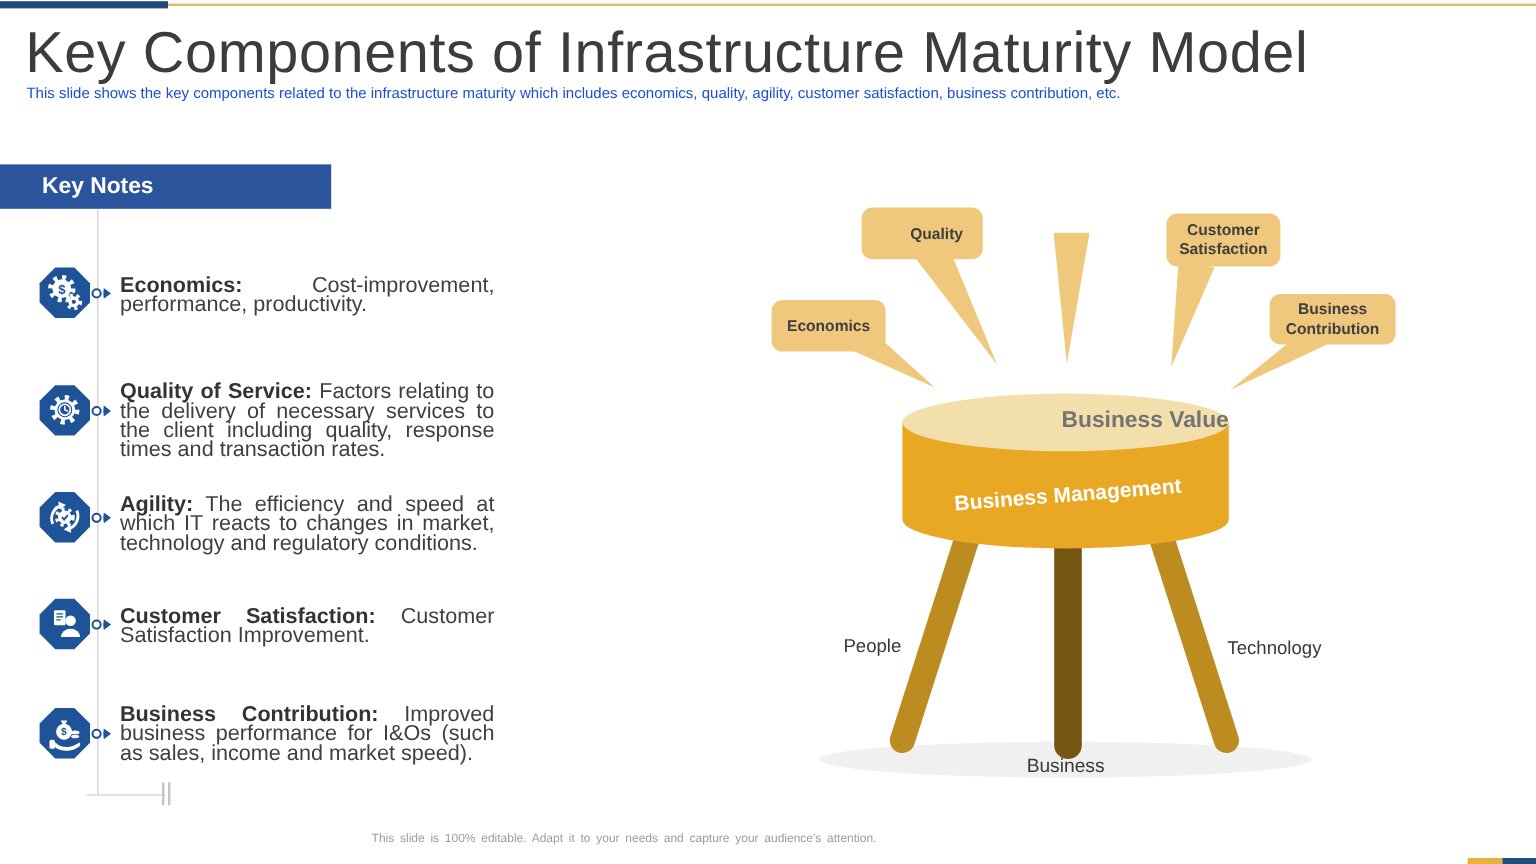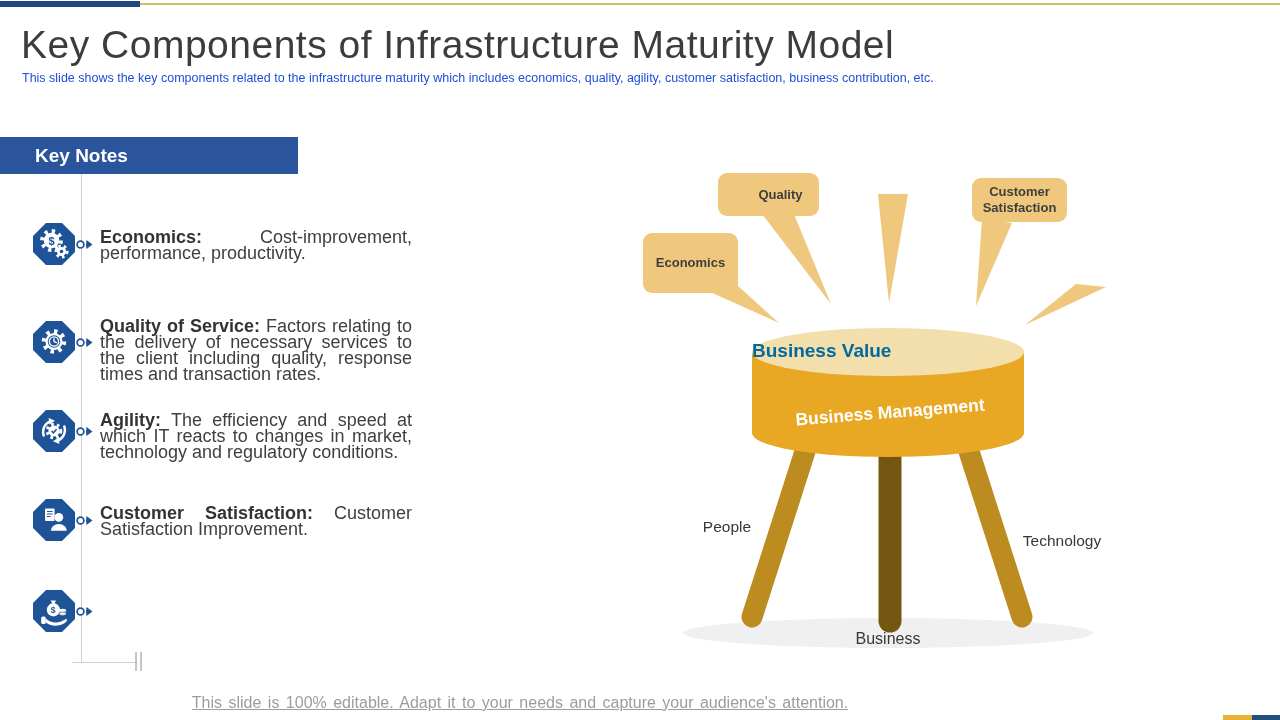--- a/index.html
+++ b/index.html
@@ -8,54 +8,54 @@
     overflow:hidden;font-family:"Liberation Sans",sans-serif;margin:0 auto;
   }
   .abs{position:absolute;}
   
   .top-navy{left:0;top:1px;width:140px;height:6px;background:#21487E;}
   .top-gold{left:140px;top:3px;width:1140px;height:2px;background:#D8BC68;}
   
   .bot-gold{left:1223px;top:715px;width:29px;height:5px;background:#E8B239;}
   .bot-navy{left:1252px;top:715px;width:28px;height:5px;background:#1F4E7F;}
   
-  .title{left:21px;top:22px;width:1100px;font-size:39px;line-height:46px;
+  .title{left:21px;top:22px;width:1100px;font-size:48px;line-height:46px;
          color:#3C3C3C;letter-spacing:.5px;font-weight:400;}
   .subtitle{left:22px;top:71px;width:920px;font-size:12.5px;color:#1d4ed8;}
-  .footer{left:0;top:694px;width:1040px;text-align:center;font-size:16px;
-          color:#9C9C9C;word-spacing:2px;text-decoration:underline;}
-  
-  .kn-header{left:0;top:137px;width:298px;height:37px;background:#2A549B;}
+  .footer{left:0;top:694px;width:1040px;text-align:center;font-size:10px;
+          color:#9C9C9C;word-spacing:2px;}
+  
+  .kn-header{left:0;top:137px;width:276px;height:37px;background:#2A549B;}
   .kn-header span{display:block;padding-left:35px;line-height:37px;
                   color:#ffffff;font-weight:bold;font-size:19px;}
   .vline{left:81px;top:174px;width:1px;height:489px;background:#CFCFCF;}
   .hline{left:72px;top:662px;width:66px;height:1px;background:#CFCFCF;}
   .tick1{left:135px;top:652px;width:2px;height:19px;background:#C4C4C4;}
   .tick2{left:140px;top:652px;width:2px;height:19px;background:#C4C4C4;}
   .kn-item-icon{width:44px;height:44px;left:32px;}
   .kn-marker{left:75px;width:20px;height:13px;}
   .kn-text{left:100px;width:312px;font-size:18px;line-height:16px;
            color:#3F3F3F;text-align:justify;}
   .kn-text b{color:#333333;}
   
   .callout{background:#F0C87D;border-radius:9px;display:flex;align-items:center;
            justify-content:center;text-align:center;font-weight:bold;
            font-size:13px;line-height:16px;color:#3E3E3E;}
-  .co-economics{left:643px;top:233px;width:95px;height:60px;}
+  .co-economics{left:643px;top:250px;width:95px;height:43px;}
   .co-quality{left:718px;top:173px;width:77px;height:43px;padding-left:24px;}
   .co-agility{left:847px;top:156px;width:94px;height:40px;}
   .co-customer{left:972px;top:178px;width:95px;height:44px;}
   .co-business{left:1058px;top:245px;width:105px;height:42px;}
   
-  .bv-label{left:752px;top:340px;width:272px;text-align:left;
-            font-size:19px;font-weight:bold;color:#0369a1;}
+  .bv-label{left:752px;top:340px;width:272px;text-align:right;
+            font-size:19px;font-weight:bold;color:#737373;}
   .bm-label{left:768px;top:402px;width:244px;text-align:center;font-size:17.5px;
             font-weight:bold;color:#ffffff;transform:rotate(-4.5deg);}
   .leg-label{font-size:15.5px;color:#383838;text-align:center;}
-  .ll-people{left:692px;top:518px;width:70px;}
+  .ll-people{left:692px;top:530px;width:70px;}
   .ll-technology{left:1012px;top:532px;width:100px;}
   .ll-process{left:848px;top:630px;width:80px;font-size:16px;}
   .stool-svg{left:600px;top:120px;width:600px;height:560px;}
 </style>
 </head>
 <body>
 
 <div class="slide">
 
   <div class="abs top-navy"></div>
@@ -150,20 +150,24 @@
     <text x="21.2" y="23.6" text-anchor="middle" font-size="8.5" font-weight="bold" fill="#1F5398" font-family="Liberation Sans, sans-serif">$</text>
     <ellipse cx="30.6" cy="21.5" rx="3.6" ry="1.7" fill="#fff"></ellipse>
     <ellipse cx="30.6" cy="24.7" rx="3.6" ry="1.7" fill="#fff" stroke="#1F5398" stroke-width="0.6"></ellipse>
     <rect x="9.2" y="27.5" width="4.6" height="7.5" rx="1.6" fill="#fff"></rect>
     <path d="M14,29.5 C 18,34 25,34.5 30,32 L 34.5,29.8 C 35.8,31.8 34,33.6 31,35 C 25,37.8 17.5,37 13.8,33.5 Z" fill="#fff"></path>
   </svg>
   <svg class="abs kn-marker" style="top:605px" viewBox="0 0 20 13">
     <circle cx="5.5" cy="6.5" r="3.4" fill="#fff" stroke="#1F5398" stroke-width="1.7"></circle>
     <path d="M11.5,2 L17.5,6.5 L11.5,11 Q10.6,6.5 11.5,2 Z" fill="#1F5398"></path>
   </svg>
+  <div class="abs kn-text" style="top:587px">
+    <b>Business Contribution:</b>
+    <span>Improved business performance for I&amp;Os (such as sales, income and market speed).</span>
+  </div>
 
   <svg class="abs stool-svg" viewBox="600 120 600 560">
     <polygon points="688,282 727,276 779,323" fill="#F0C87D"></polygon>
     <polygon points="762,214 791,207 831,304" fill="#F0C87D"></polygon>
     <polygon points="878,194 908,194 889,303" fill="#F0C87D"></polygon>
     <polygon points="982,219 1012,223 976,306" fill="#F0C87D"></polygon>
     <polygon points="1076,284 1106,287 1025,325" fill="#F0C87D"></polygon>
     <ellipse cx="888" cy="633" rx="205" ry="15" fill="#F0F0F0"></ellipse>
     <line x1="808" y1="442" x2="752" y2="617" stroke="#BD8C20" stroke-width="21" stroke-linecap="round"></line>
     <line x1="966" y1="442" x2="1022" y2="617" stroke="#BD8C20" stroke-width="21" stroke-linecap="round"></line>
@@ -174,20 +178,23 @@
 
   <div class="abs callout co-economics">
     <span>Economics</span>
   </div>
   <div class="abs callout co-quality">
     <span>Quality</span>
   </div>
   <div class="abs callout co-customer">
     <span>Customer Satisfaction</span>
   </div>
+  <div class="abs callout co-business">
+    <span>Business Contribution</span>
+  </div>
 
   <div class="abs bv-label">Business Value</div>
   <div class="abs bm-label">Business Management</div>
   <div class="abs leg-label ll-people">People</div>
   <div class="abs leg-label ll-process">Business</div>
   <div class="abs leg-label ll-technology">Technology</div>
 
   <div class="abs footer">This slide is 100% editable. Adapt it to your needs and capture your audience's attention.</div>
 
 </div>

